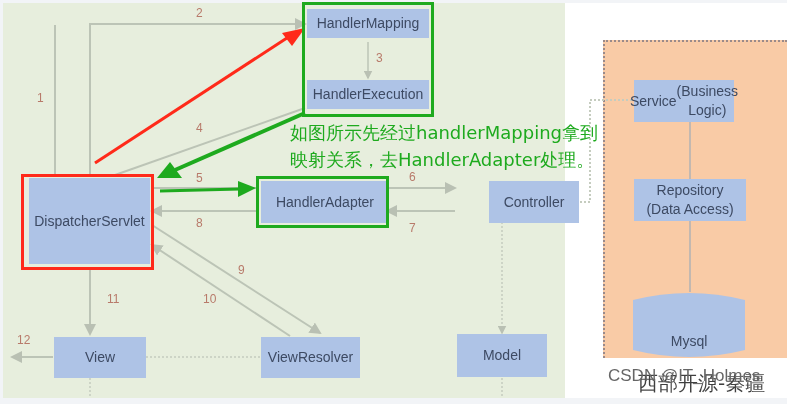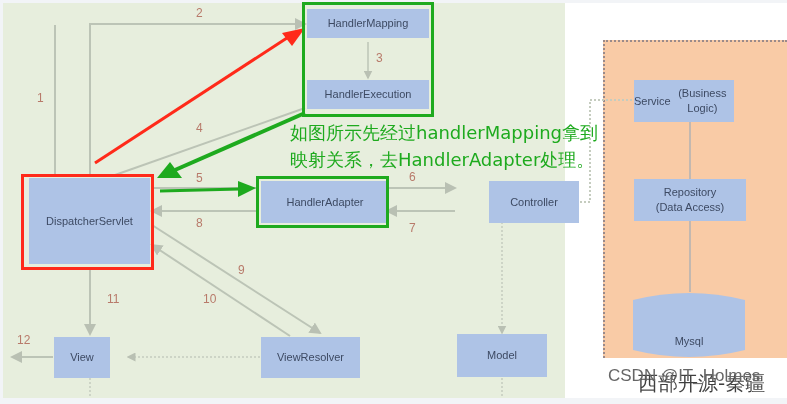--- a/index.html
+++ b/index.html
@@ -1,21 +1,21 @@
 <!DOCTYPE html>
 <html><head>
 <meta charset="utf-8">
 <style>
   html, body { margin:0; padding:0; }
   body { width:787px; height:404px; position:relative; overflow:hidden; background:#f2f4f7; font-family:"Liberation Sans", sans-serif; }
   .canvas { position:absolute; left:0; top:0; width:787px; height:404px; }
   .bg-left { position:absolute; left:3px; top:3px; width:562px; height:395px; background:#e7eedd; }
   .bg-right { position:absolute; left:565px; top:3px; width:222px; height:395px; background:#ffffff; }
   .orange { position:absolute; left:603px; top:40px; width:184px; height:318px; background:#f9cba6; border-left:2px dotted #9a8a8a; border-top:2px dotted #9a8a8a; box-sizing:border-box; }
-  .box { position:absolute; background:#aec3e6; color:#3d4a63; font-size:11px; display:flex; align-items:center; justify-content:center; text-align:center; line-height:1.35; box-sizing:border-box; }
+  .box { position:absolute; background:#aec3e6; color:#3d4a63; font-size:14px; display:flex; align-items:center; justify-content:center; text-align:center; line-height:1.35; box-sizing:border-box; }
   .num { position:absolute; color:#b87a6a; font-size:12px; }
   .annot { position:absolute; color:#1eaa1e; font-size:18px; line-height:26px; font-family:"DejaVu Sans", sans-serif; white-space:nowrap; }
   .frame { position:absolute; box-sizing:border-box; }
   svg.lines { position:absolute; left:0; top:0; }
   .watermark { position:absolute; left:608px; top:366px; font-size:17px; color:#666; white-space:nowrap; }
   .watermark2 { position:absolute; left:638px; top:370px; font-size:20px; color:#000000; opacity:0.75; white-space:nowrap; font-family:"DejaVu Sans", sans-serif; }
   .cyl { position:absolute; left:633px; top:292px; width:112px; height:66px; }
 </style>
 </head>
 <body>
@@ -92,21 +92,21 @@
     </div>
   <div class="box" style="left:261px;top:181px;width:128px;height:42px;">
       <span>HandlerAdapter</span>
     </div>
   <div class="box" style="left:457px;top:181px;width:90px;height:42px;margin-left:32px;">
       <span>Controller</span>
     </div>
   <div class="box" style="left:457px;top:334px;width:90px;height:43px;">
       <span>Model</span>
     </div>
-  <div class="box" style="left:54px;top:337px;width:56px;height:41px;">
+  <div class="box" style="left:54px;top:337px;width:92px;height:41px;">
       <span>View</span>
     </div>
   <div class="box" style="left:261px;top:337px;width:99px;height:41px;">
       <span>ViewResolver</span>
     </div>
   <div class="box" style="left:634px;top:80px;width:100px;height:42px;flex-direction:row;">
     <span>Service</span>
     <span>(Business Logic)</span>
   </div>
   <div class="box" style="left:634px;top:179px;width:112px;height:42px;flex-direction:column;">

